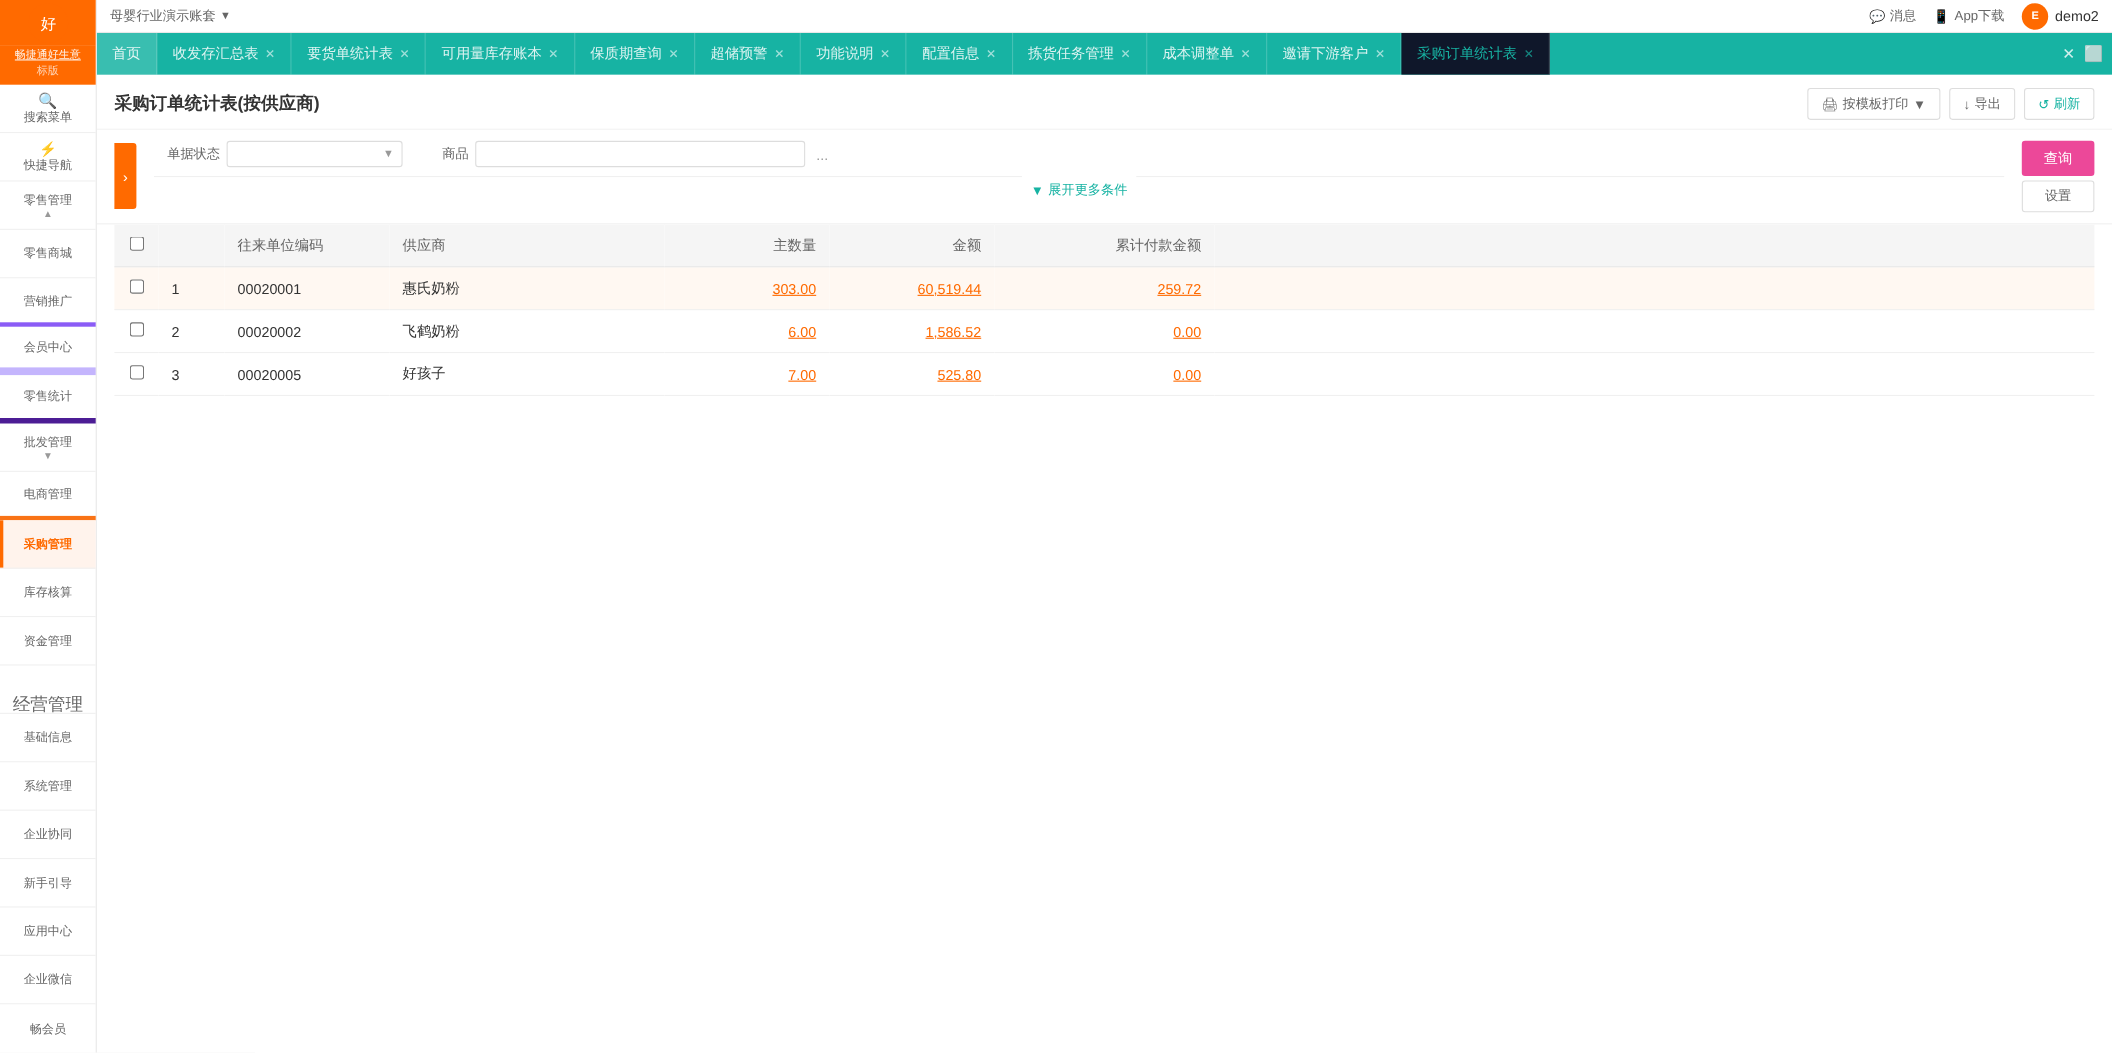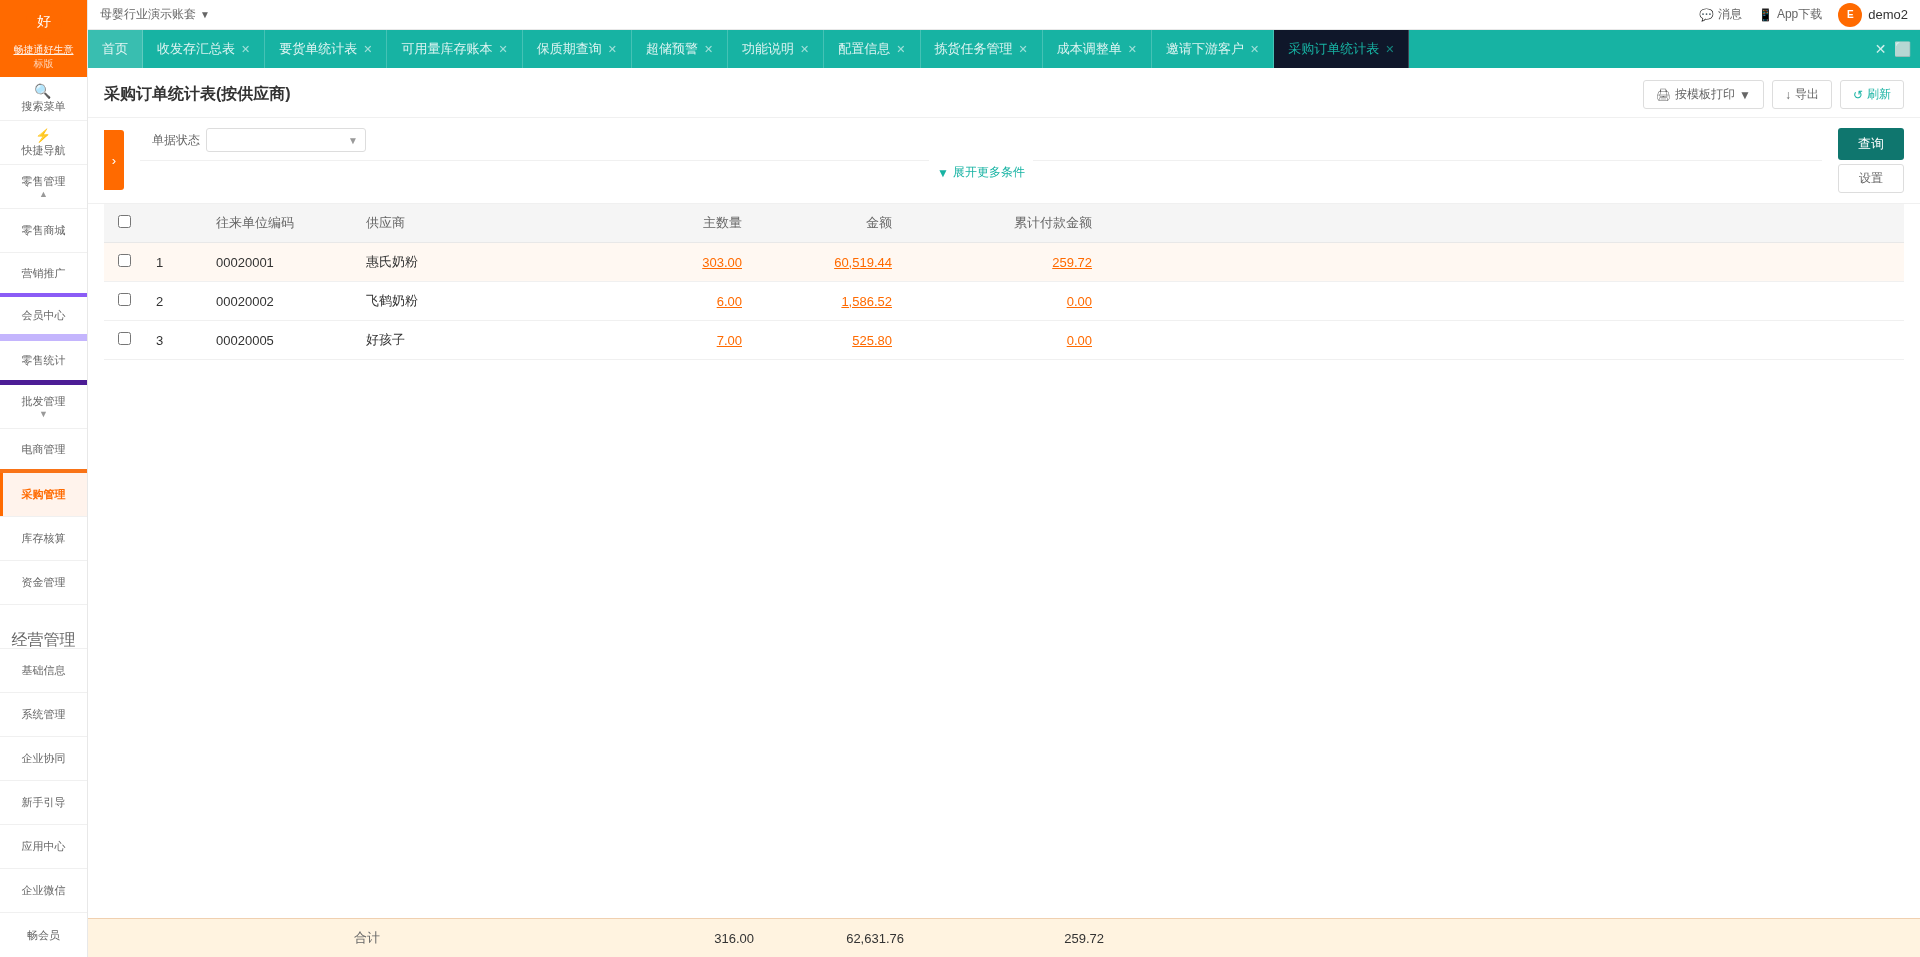--- a/index.html
+++ b/index.html
@@ -284,34 +284,39 @@
             <div class="filter-cell" style="margin-left:20px;">
               <span class="filter-label">单据状态</span>
               <div style="position:relative;display:flex;align-items:center;">
                 <select class="status-select">
                   <option value=""></option>
                 </select>
                 <span style="position:absolute;right:8px;font-size:10px;color:#999;pointer-events:none;">▼</span>
               </div>
             </div>
 
+            <div class="filter-cell" style="margin-left:20px;flex:1;">
+              <span class="filter-label">商品</span>
+              <input type="text" class="product-input" style="flex: 1 1 0%; min-width: 200px; border: 1px solid rgb(221, 221, 221); padding: 4px 8px; border-radius: 3px; font-size: 12px;">
+              <span class="more-btn">...</span>
+            </div>
           </div>
 
           <div class="filter-expand-row">
             <div style="flex:1;border-top:1px solid #f0f0f0;margin:0 8px;"></div>
             <div class="filter-expand">
               <span>▼</span>
               <span>展开更多条件</span>
             </div>
             <div style="flex:1;border-top:1px solid #f0f0f0;margin:0 8px;"></div>
           </div>
         </div>
 
         <div class="settings-col">
-          <button class="btn-search" style="background:#0f766e;color:#fff;border:none;padding:7px 20px;border-radius:3px;cursor:pointer;font-size:13px;">查询</button>
+          <button class="btn-search" style="background:#ec4899;color:#fff;border:none;padding:7px 20px;border-radius:3px;cursor:pointer;font-size:13px;">查询</button>
           <button class="btn-settings" style="background:#fff;border:1px solid #ddd;color:#666;padding:5px 12px;border-radius:3px;cursor:pointer;font-size:12px;text-align:center;">设置</button>
         </div>
       </div>
     </div>
 
     <div class="table-area">
       <table>
         <thead>
           <tr>
             <th class="th-checkbox">
@@ -360,23 +365,14 @@
             <td class="col-supplier">好孩子</td>
             <td class="col-qty right"><span class="link-val">7.00</span></td>
             <td class="col-amount right"><span class="link-val">525.80</span></td>
             <td class="col-paid right"><span class="link-val">0.00</span></td>
             <td></td>
           </tr>
         </tbody>
       </table>
     </div>
 
-    <div style="background:#fff3e0;border-top:1px solid #f0d0b0;padding:10px 16px;display:flex;align-items:center;gap:0;">
-      <div style="width:40px;"></div>
-      <div style="width:60px;"></div>
-      <div style="width:150px;"></div>
-      <div style="width:250px;font-size:13px;color:#666;">合计</div>
-      <div style="width:150px;text-align:right;font-size:13px;">316.00</div>
-      <div style="width:150px;text-align:right;font-size:13px;">62,631.76</div>
-      <div style="width:200px;text-align:right;font-size:13px;">259.72</div>
-    </div>
   </div>
 </div>
 
 </body></html>

